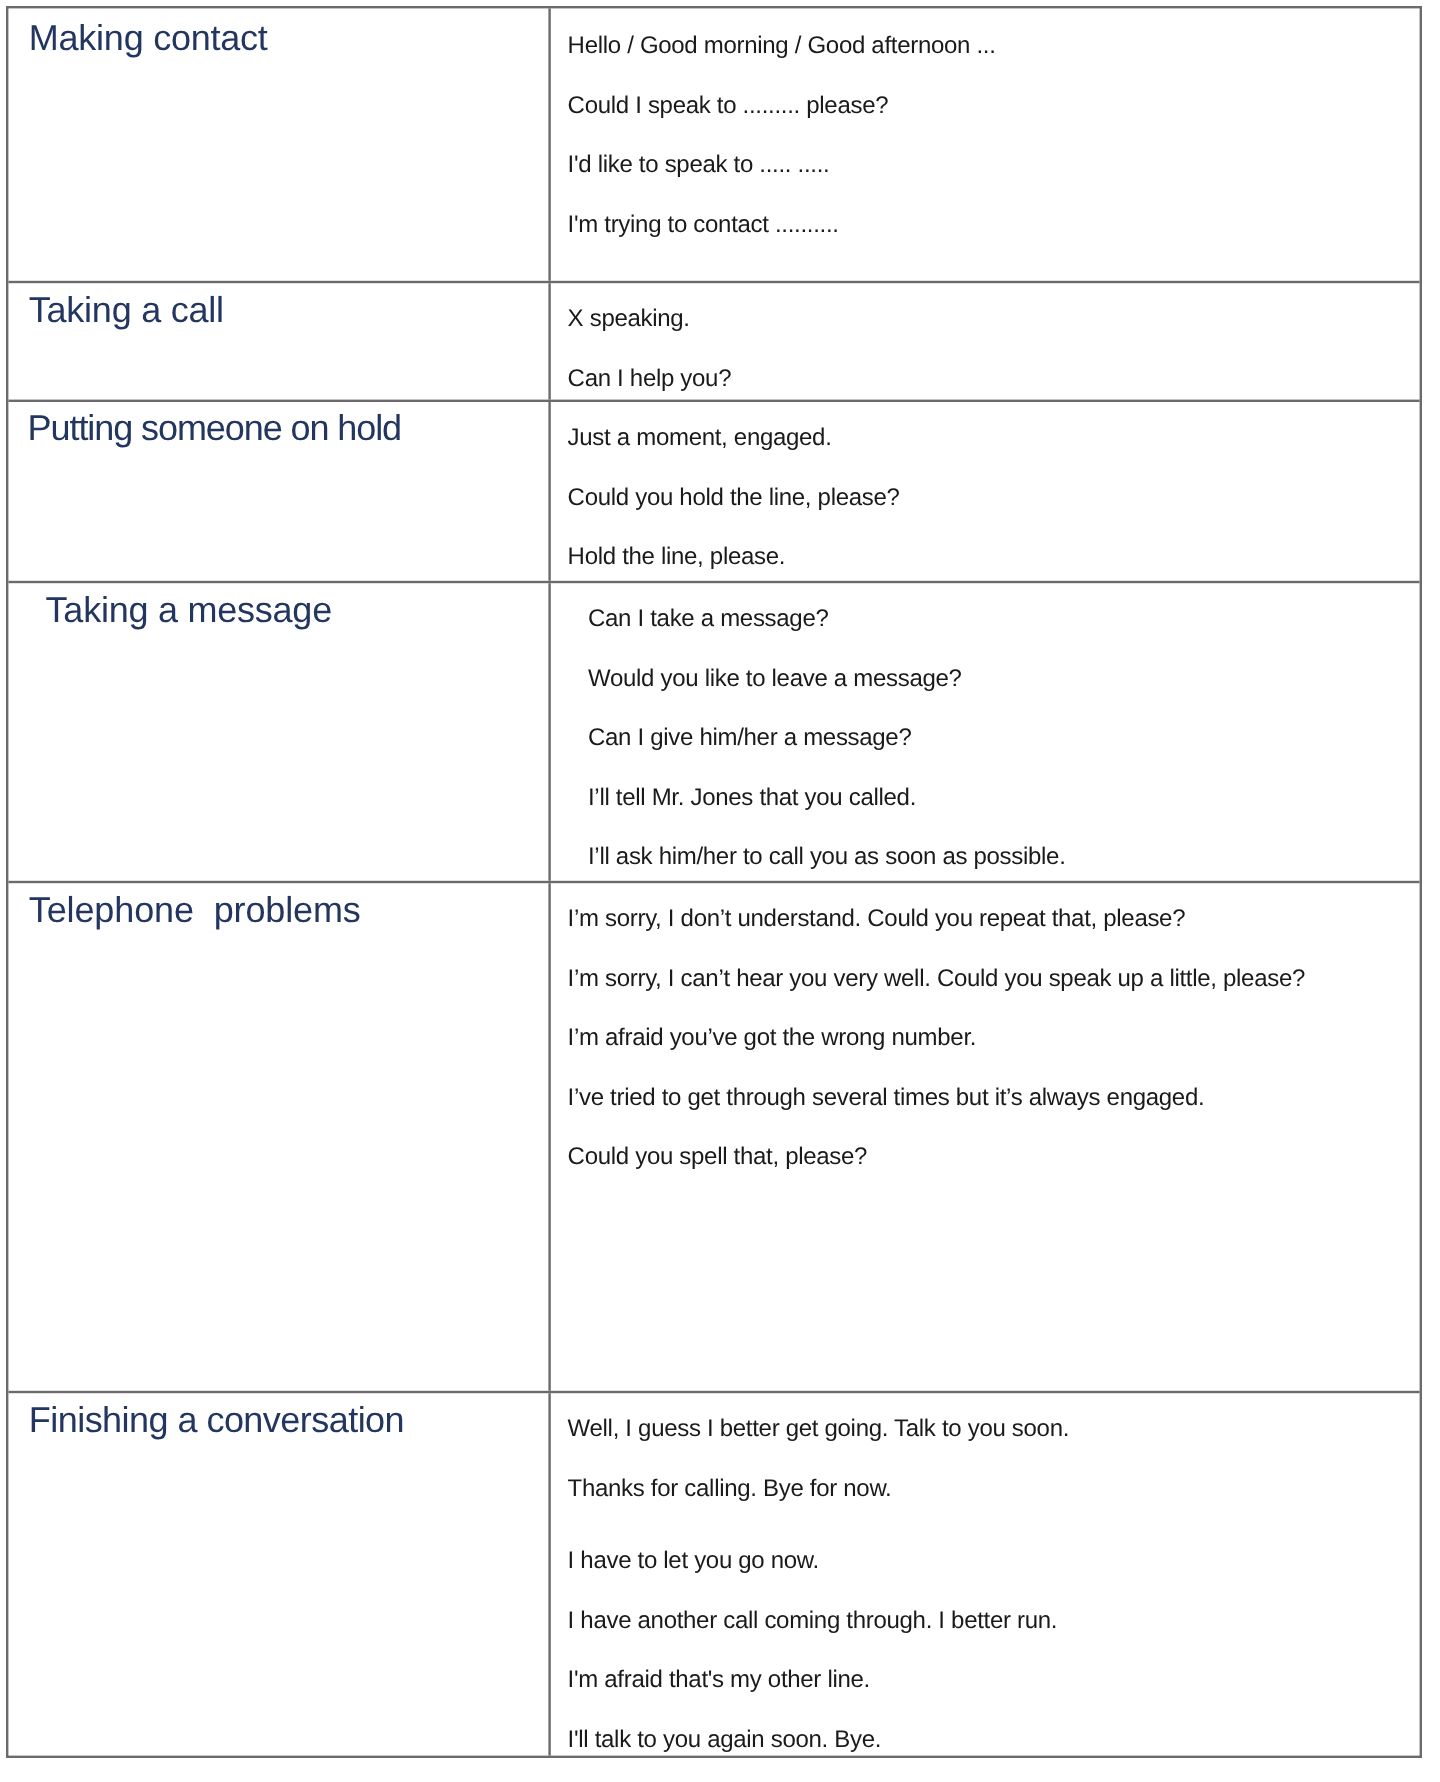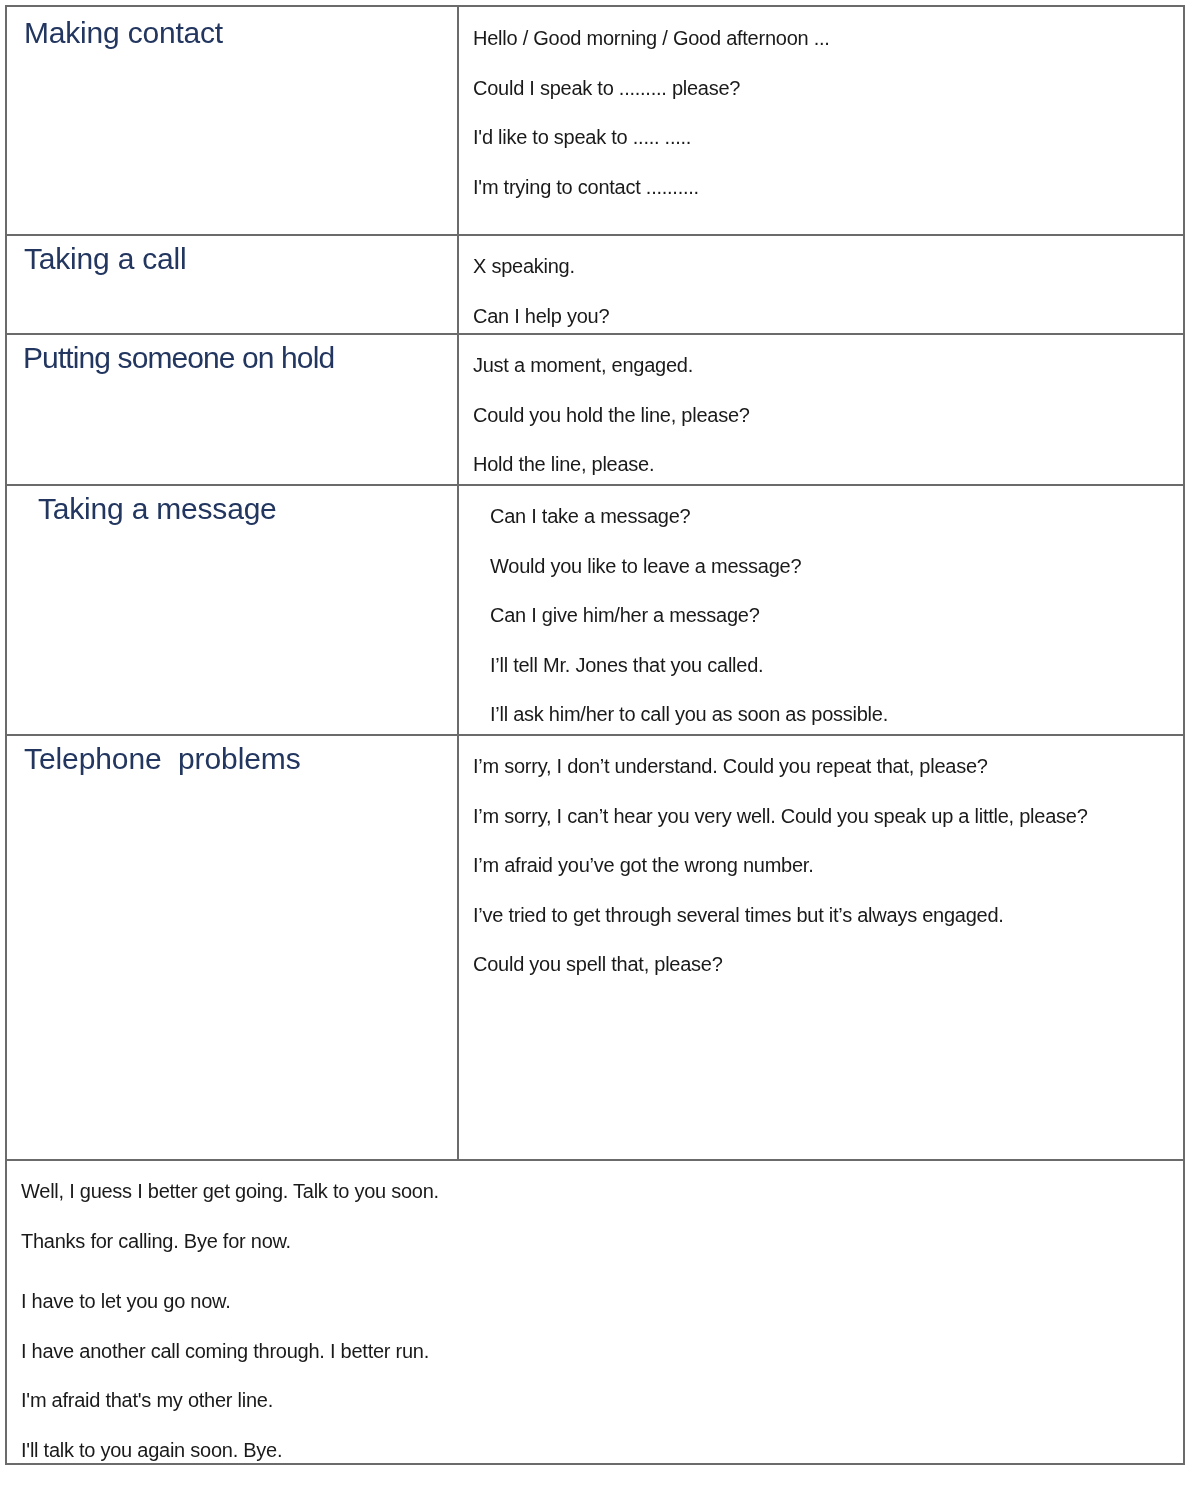--- a/index.html
+++ b/index.html
@@ -159,20 +159,23 @@
       <div class="phrase-cell">
         <div class="phrase-line wrap">I’m sorry, I don’t understand. Could you repeat that, please?</div>
         <div class="phrase-line wrap">I’m sorry, I can’t hear you very well. Could you speak up a little, please?</div>
         <div class="phrase-line wrap">I’m afraid you’ve got the wrong number.</div>
         <div class="phrase-line wrap">I’ve tried to get through several times but it’s always engaged.</div>
         <div class="phrase-line wrap">Could you spell that, please?</div>
       </div>
     </div>
 
     <div class="row row-5">
+      <div class="cat-cell">
+        <div class="cat-label">Finishing a conversation</div>
+      </div>
       <div class="phrase-cell">
         <div class="phrase-line">Well, I guess I better get going. Talk to you soon.</div>
         <div class="phrase-line">Thanks for calling. Bye for now.</div>
         <div class="phrase-line gap-before">I have to let you go now.</div>
         <div class="phrase-line">I have another call coming through. I better run.</div>
         <div class="phrase-line">I'm afraid that's my other line.</div>
         <div class="phrase-line">I'll talk to you again soon. Bye.</div>
       </div>
     </div>
 

